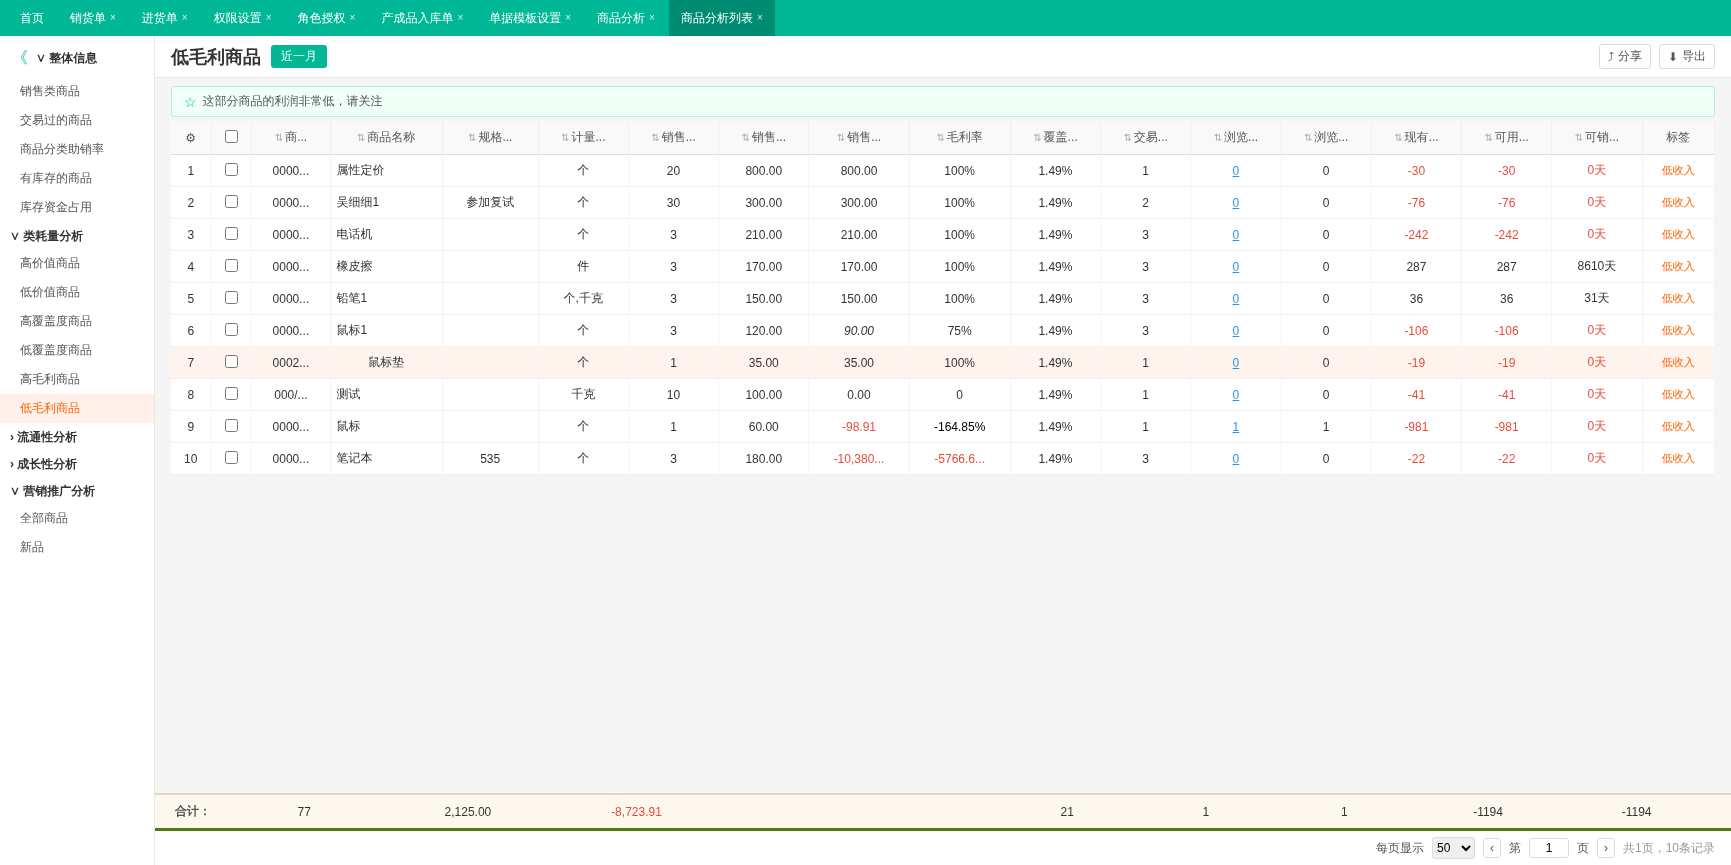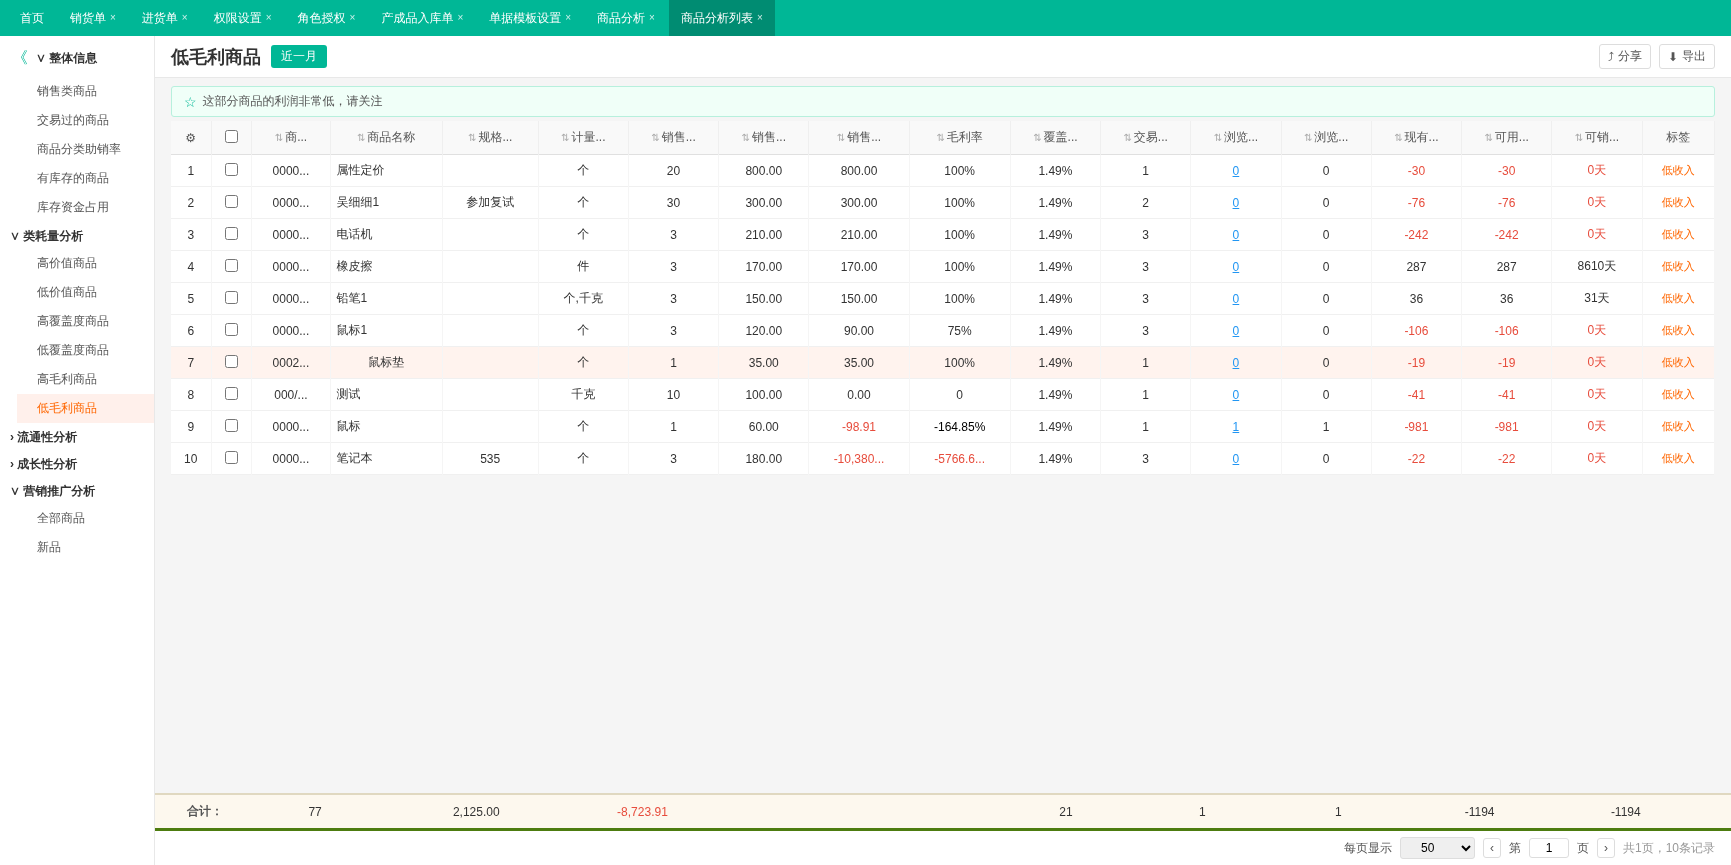--- a/index.html
+++ b/index.html
@@ -40,21 +40,20 @@
       overflow-y: auto;
       flex-shrink: 0;
     }
     .sidebar-item {
       padding: 6px 10px 6px 20px;
       color: #555;
       cursor: pointer;
       white-space: nowrap;
       overflow: hidden;
       text-overflow: ellipsis;
-      margin-left: 17px;
     }
     .sidebar-item.active { background: #fff0eb; color: #ff6600; }
     .sidebar-sub-section {
       padding: 6px 10px 4px 10px;
       color: #333;
       font-weight: bold;
       font-size: 12px;
       cursor: pointer;
       display: flex;
       align-items: center;
@@ -199,21 +198,21 @@
       text-decoration: underline;
       cursor: pointer;
     }
 
     
     .footer-total {
       background: #fdf8ee;
       border-top: 2px solid #e0d8c0;
       display: flex;
       align-items: center;
-      padding: 8px 32px;
+      padding: 8px 20px;
       gap: 10px;
       font-size: 12px;
       color: #333;
     }
     .total-label { font-weight: bold; color: #555; min-width: 40px; }
 
     
     .pagination {
       background: #fff;
       border-top: 3px solid #4d7c0f;
@@ -221,21 +220,21 @@
       align-items: center;
       justify-content: flex-end;
       padding: 6px 16px;
       gap: 8px;
       font-size: 12px;
       color: #555;
     }
     .pagination select {
       border: 1px solid #ddd;
       border-radius: 3px;
-      padding: 2px 16px;
+      padding: 2px 0;
       font-size: 12px;
     }
     .pagination-btn {
       border: 1px solid #ddd;
       background: #fff;
       padding: 2px 6px;
       cursor: pointer;
       border-radius: 3px;
       color: #555;
     }
@@ -512,21 +511,21 @@
     </tr>
             <tr>
       <td>6</td>
       <td><input type="checkbox" style=""></td>
       <td>0000...</td>
       <td style="text-align:left;">鼠标1</td>
       <td></td>
       <td>个</td>
       <td>3</td>
       <td>120.00</td>
-      <td style="color:#333;">90.00</td>
+      <td style="color:#333;font-style:italic;">90.00</td>
       <td style="color:#333;">75%</td>
       <td>1.49%</td>
       <td>3</td>
       <td class="link-val">0</td>
       <td>0</td>
       <td style="color:#e74c3c;">-106</td>
       <td style="color:#e74c3c;">-106</td>
       <td style="color:#e74c3c;">0天</td>
       <td class="tag-low-income">低收入</td>
     </tr>

